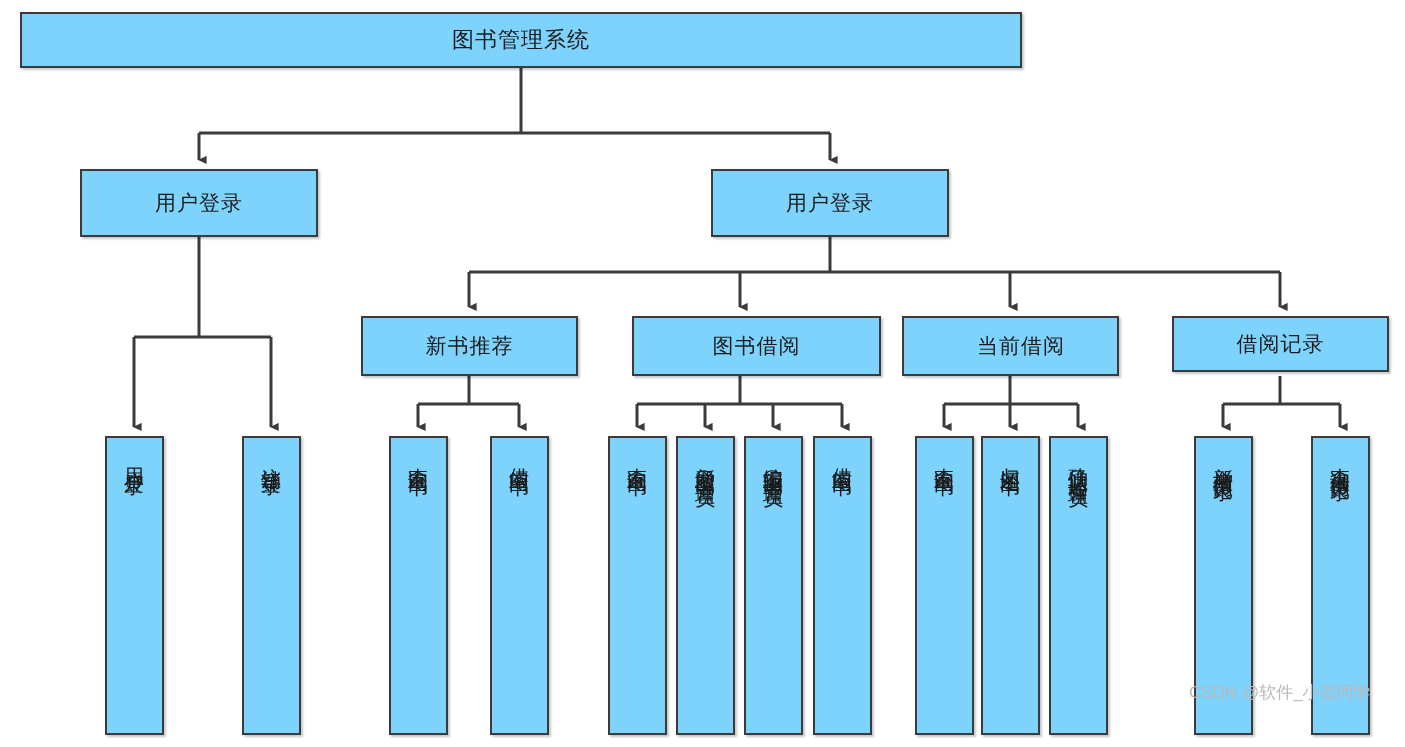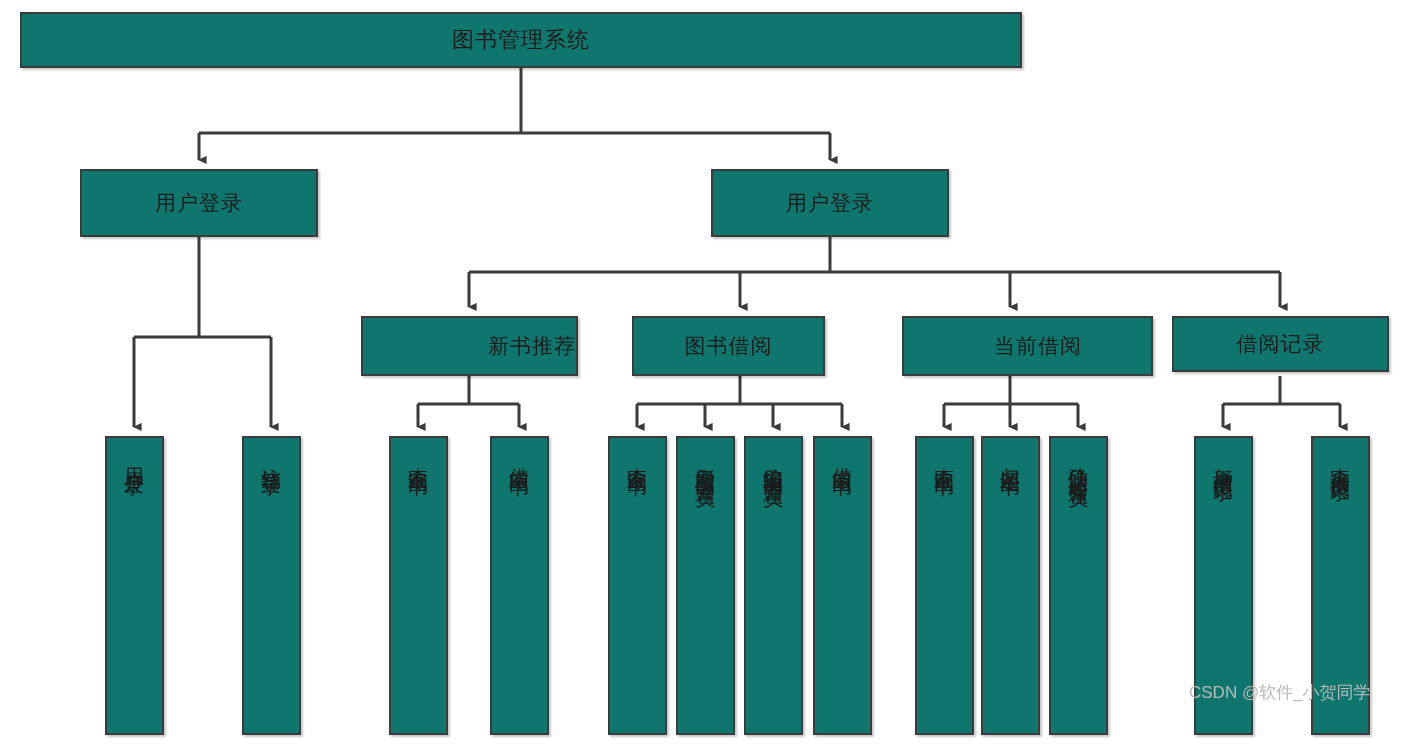--- a/index.html
+++ b/index.html
@@ -22,21 +22,21 @@
     position: absolute;
     left: 0;
     top: 0;
     width: 1405px;
     height: 747px;
     pointer-events: none;
   }
   .node {
     position: absolute;
     box-sizing: border-box;
-    background: #0f766e;
+    background: #7dd3fc;
     border: 2px solid #3b3b3b;
     box-shadow: 2px 2px 2px rgba(0,0,0,0.22);
     display: flex;
     align-items: center;
     justify-content: center;
     z-index: 2;
   }
   .node-label {
     font-size: 21px;
     line-height: 1.18;
@@ -133,27 +133,27 @@
     <span class="node-label">图书管理系统</span>
   </div>
 
   <div class="node l1" style="left:80px; top:169px; width:238px; height:68px;">
     <span class="node-label">用户登录</span>
   </div>
   <div class="node l1" style="left:711px; top:169px; width:238px; height:68px;">
     <span class="node-label">用户登录</span>
   </div>
 
-  <div class="node l2h" style="left:361px; top:316px; width:217px; height:60px;justify-content:flex-end;">
+  <div class="node l2h" style="left:361px; top:316px; width:217px; height:60px;">
     <span class="node-label">新书推荐</span>
   </div>
-  <div class="node l2h" style="left:632px; top:316px; width:193px; height:60px;">
+  <div class="node l2h" style="left:632px; top:316px; width:249px; height:60px;">
     <span class="node-label">图书借阅</span>
   </div>
-  <div class="node l2h" style="left:902px; top:316px; width:251px; height:60px;padding-left:21px;">
+  <div class="node l2h" style="left:902px; top:316px; width:217px; height:60px;padding-left:21px;">
     <span class="node-label">当前借阅</span>
   </div>
   <div class="node l2h" style="left:1172px; top:316px; width:217px; height:56px;">
     <span class="node-label">借阅记录</span>
   </div>
 
   <div class="node vertical" style="left:105px; top:436px; width:59px; height:299px;">
     <span class="node-label">用户登录</span>
   </div>
   <div class="node vertical" style="left:242px; top:436px; width:59px; height:299px;">

